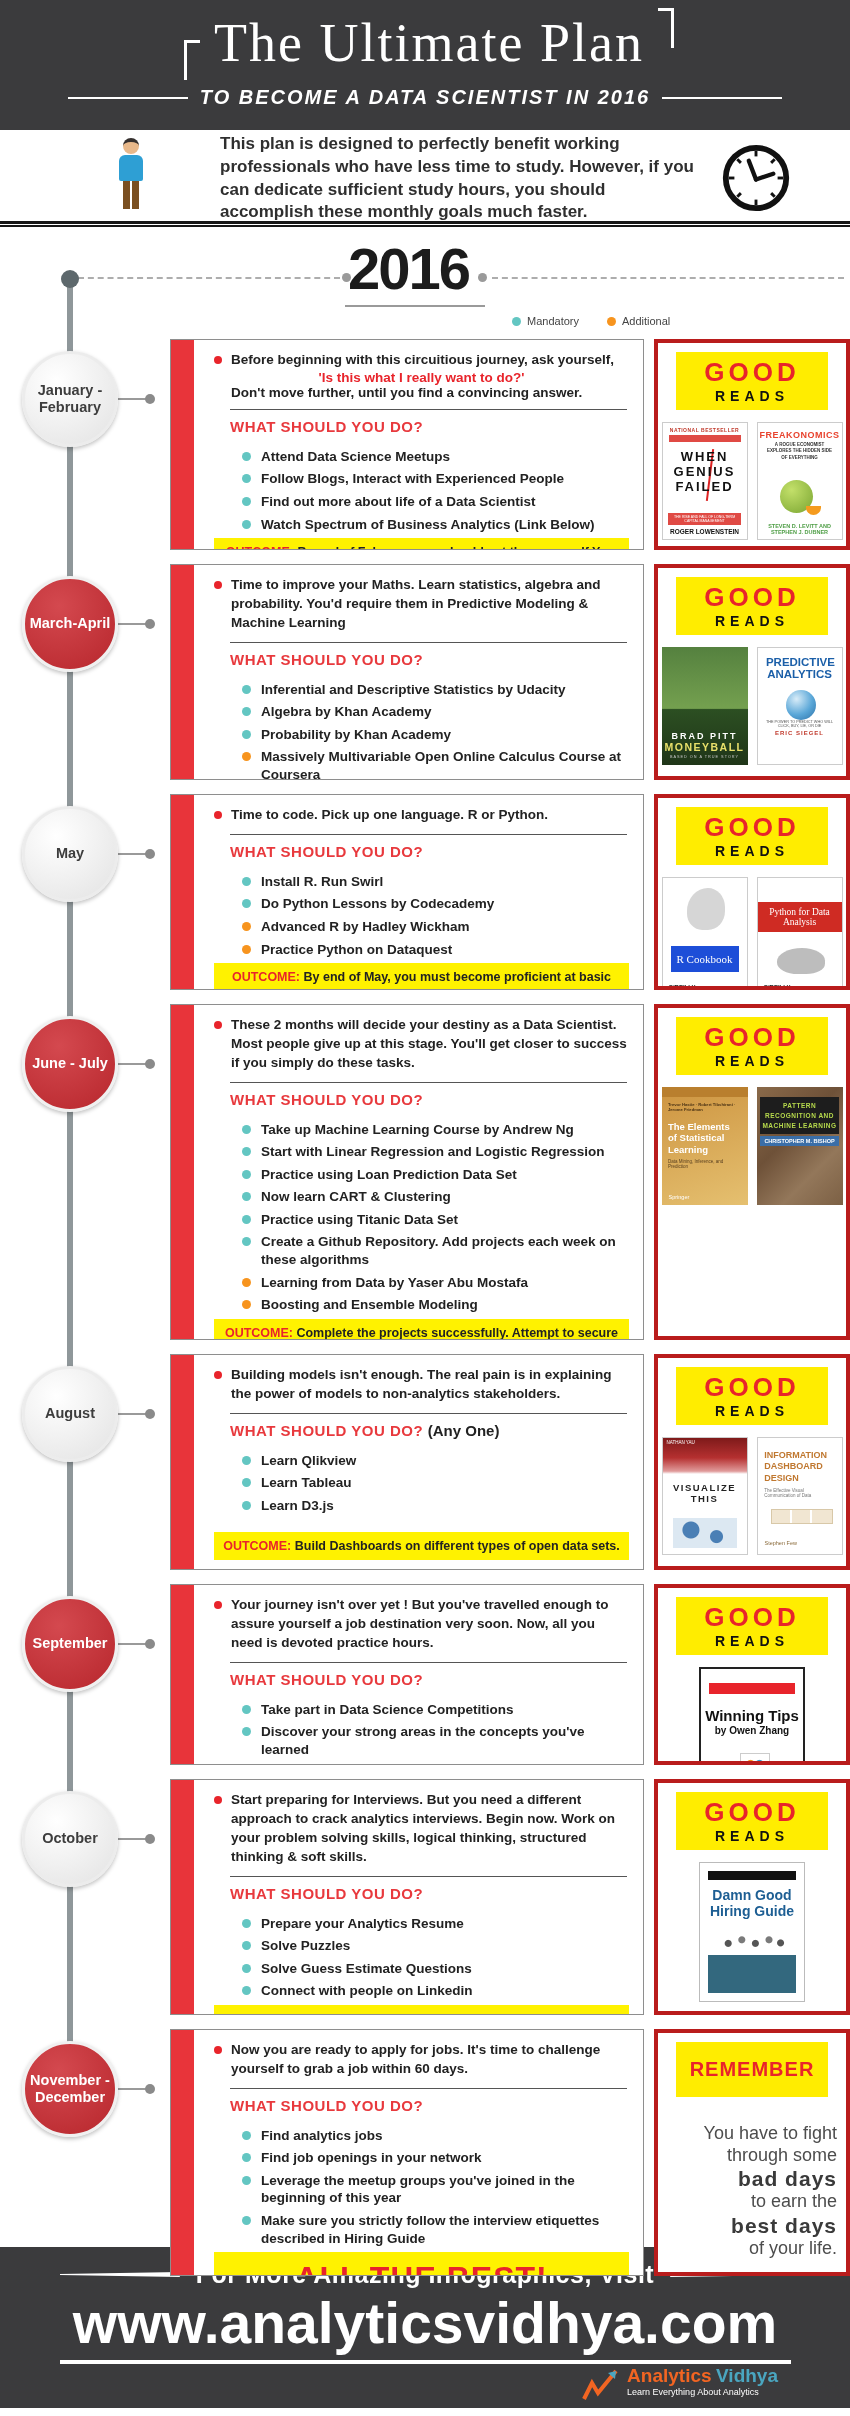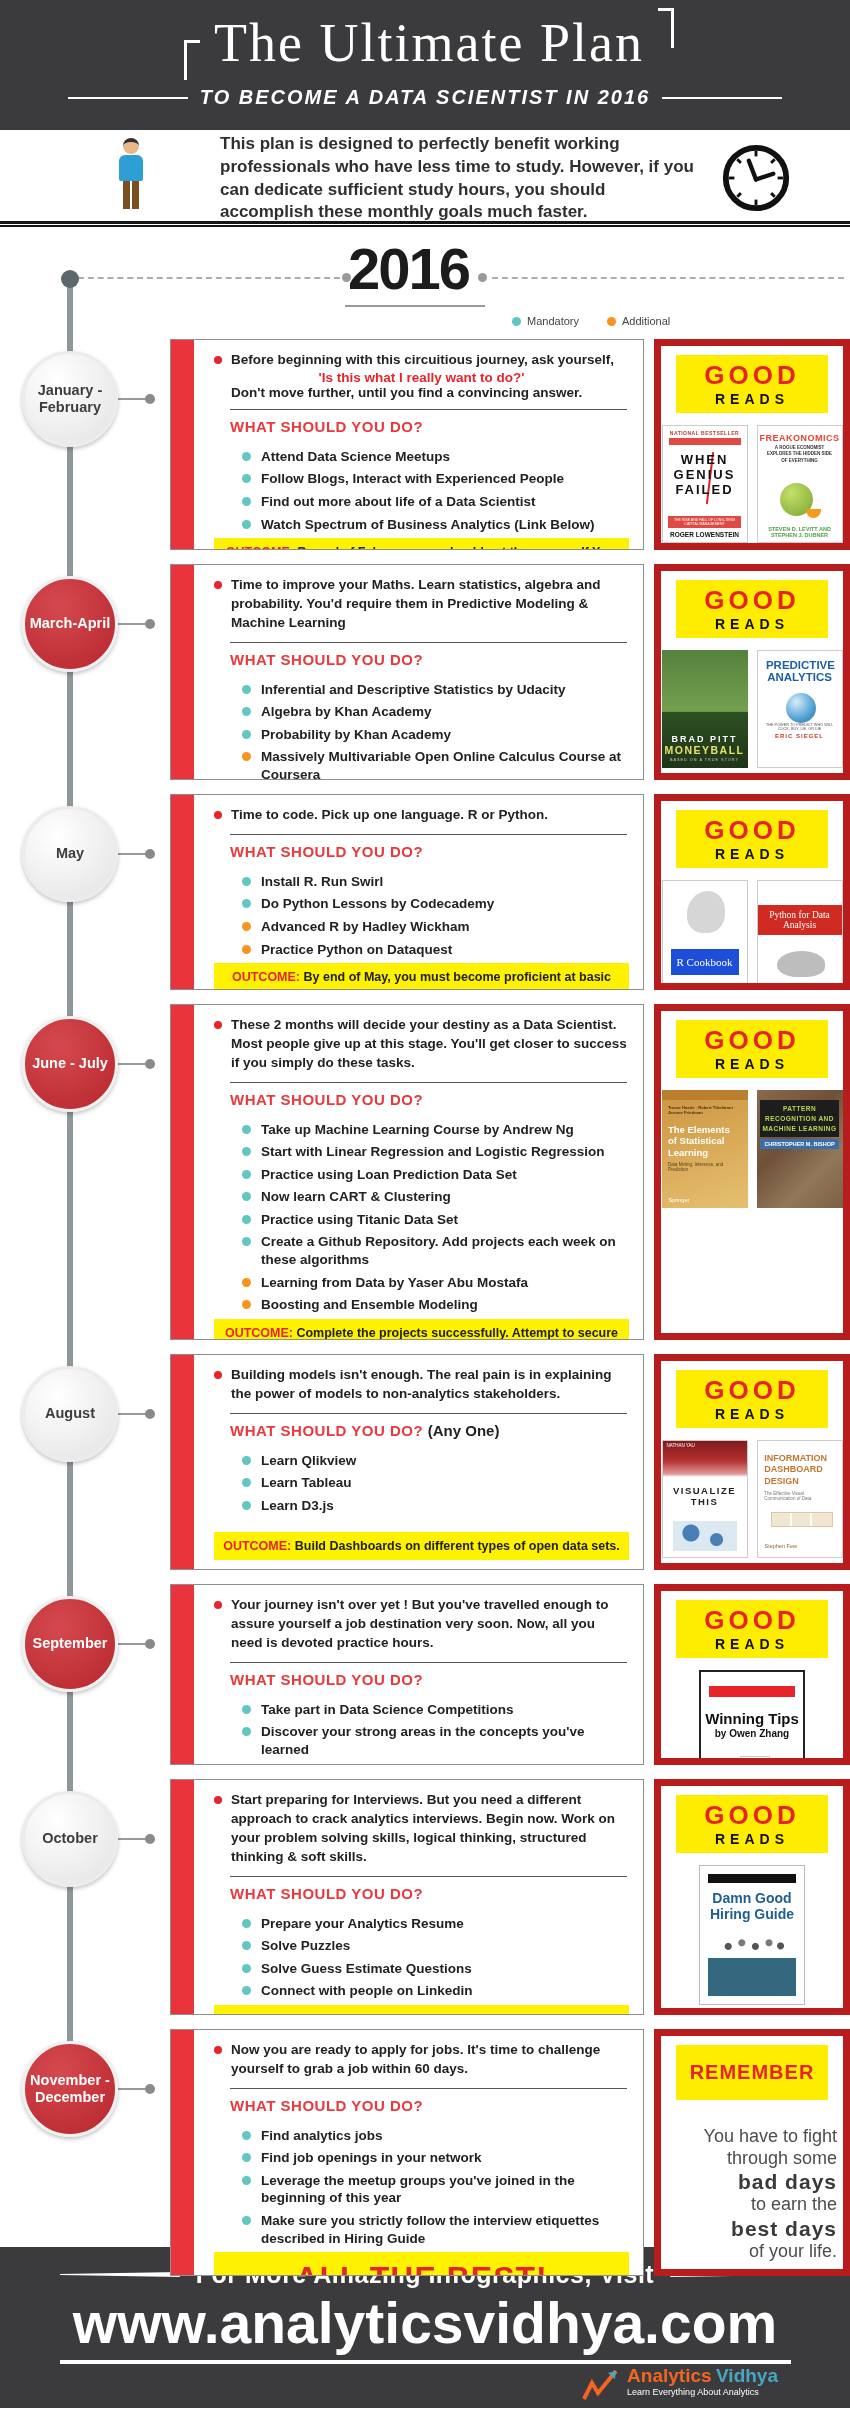--- a/index.html
+++ b/index.html
@@ -66,21 +66,21 @@
   .what-extra { color:#222; font-weight:bold; letter-spacing:0; }
   .task-list { list-style:none; margin:5px 0 0 28px; }
   .task { display:flex; gap:10px; font-size:13.5px; font-weight:bold; color:#222; margin:5px 0; line-height:1.3; }
   .task-dot { flex:none; width:9px; height:9px; border-radius:50%; margin-top:4px; }
   .task.mandatory .task-dot { background:#63c6c2; }
   .task.additional .task-dot { background:#f7941e; }
   .outcome { margin-top:auto; background:#fff200; padding:5px 8px; font-size:12.5px; font-weight:bold; color:#222; text-align:center; line-height:1.45; }
   .outcome-label { color:#e8242b; }
   .all-best { margin-top:auto; background:#fff200; color:#e8242b; font-size:32px; font-weight:bold; text-align:center; padding:8px 0; letter-spacing:1px; }
   
-  .reads { width:196px; flex:none; margin-left:10px; border:7px solid #b91c1c; background:#fff; display:flex; flex-direction:column; align-items:center; padding-top:9px; overflow:hidden; }
+  .reads { width:196px; flex:none; margin-left:10px; border:4px solid #b91c1c; background:#fff; display:flex; flex-direction:column; align-items:center; padding-top:9px; overflow:hidden; }
   .reads-head { background:#ffed00; width:152px; text-align:center; padding:5px 0 6px; }
   .gr1 { color:#e8242b; font-size:26px; font-weight:bold; letter-spacing:4px; }
   .gr2 { color:#111; font-size:14px; font-weight:bold; letter-spacing:5px; }
   .remember-box { background:#ffed00; width:152px; text-align:center; padding:16px 0; color:#e8242b; font-size:20px; font-weight:bold; letter-spacing:1px; }
   .shelf { margin-top:12px; display:flex; gap:9px; justify-content:center; }
   .remember-quote { margin-top:14px; width:170px; text-align:right; color:#4d4d4d; line-height:1.2; }
   .q-line { font-size:18px; }
   .q-line.em { font-size:21px; font-weight:bold; color:#3a3a3a; letter-spacing:1px; }
   
   .book { width:86px; height:118px; background:#fff; border:1px solid #ccc; position:relative; display:flex; flex-direction:column; align-items:center; text-align:center; overflow:hidden; }

